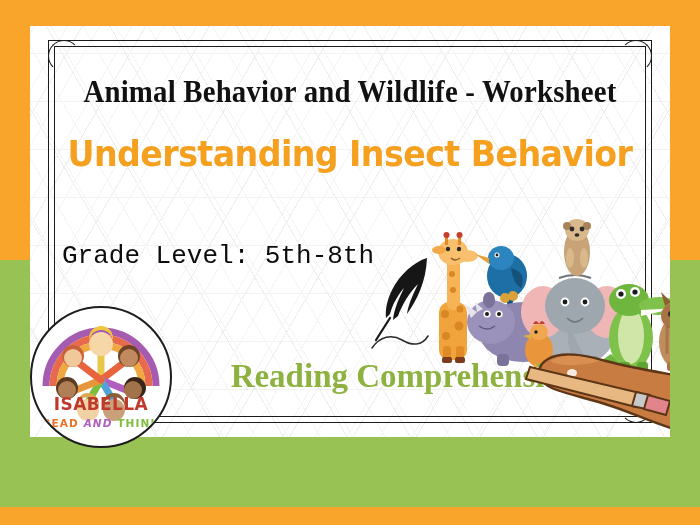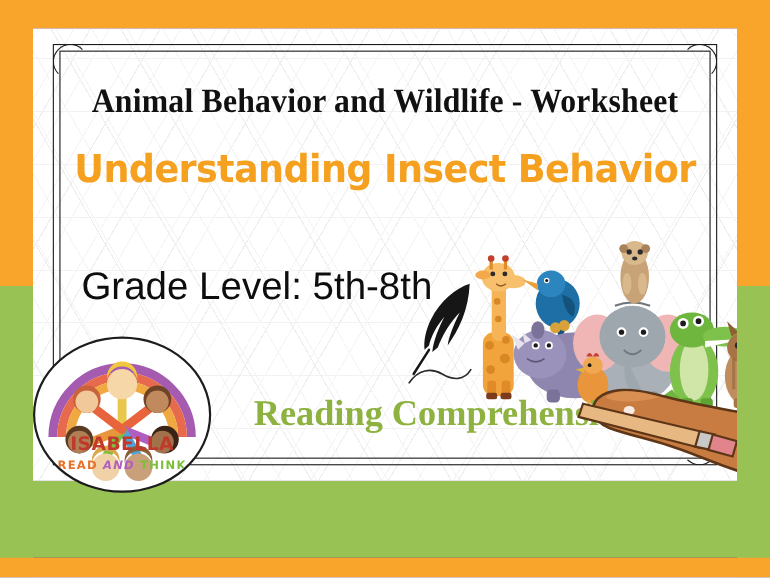--- a/index.html
+++ b/index.html
@@ -6,21 +6,21 @@
     margin: 0;
     padding: 0;
     background: #ffffff;
   }
   #cover {
     position: relative;
     width: 700px;
     height: 525px;
     overflow: hidden;
     font-family: "Liberation Serif", serif;
-    background: #4c1d95;
+    background: #7dd3fc;
   }
 
   
   .band {
     position: absolute;
   }
   .band-top      { left: 0;   top: 0;    width: 700px; height: 26px; }
   .band-bottom-g { left: 0;   bottom: 18px; width: 700px; height: 70px; }
   .band-bottom-o { left: 0;   bottom: 0; width: 700px; height: 18px; }
   .band-left-o   { left: 0;   top: 0;    width: 30px;  height: 262px; }
@@ -106,24 +106,24 @@
     font-weight: bold;
     font-size: 35px;
     letter-spacing: -.6px;
     color: #F5A01E;
     transform: scaleX(.95);
     white-space: nowrap;
   }
 
   .grade-level {
     position: absolute;
-    left: 44px;
+    left: 32px;
     top: 215px;
-    font-family: Liberation Sans, sans-serif;
-    font-size: 35px;
+    font-family: Liberation Mono, monospace;
+    font-size: 26px;
     color: #0d0d0d;
     white-space: nowrap;
   }
 
   .promo {
     position: absolute;
     left: 160px;
     top: 330px;
     width: 430px;
     text-align: center;
@@ -149,21 +149,20 @@
   .logo {
     position: absolute;
     left: 30px;
     top: 306px;
     width: 138px;
     height: 138px;
     border-radius: 50%;
     background: #ffffff;
     border: 2px solid #1d1d1d;
     overflow: hidden;
-    padding-left: 20px;
   }
   .logo-svg { position: absolute; inset: 0; }
   .logo-name {
     position: absolute;
     left: 0; right: 0;
     bottom: 32px;
     text-align: center;
     font-family: "DejaVu Sans", sans-serif;
     font-weight: bold;
     font-size: 17px;

